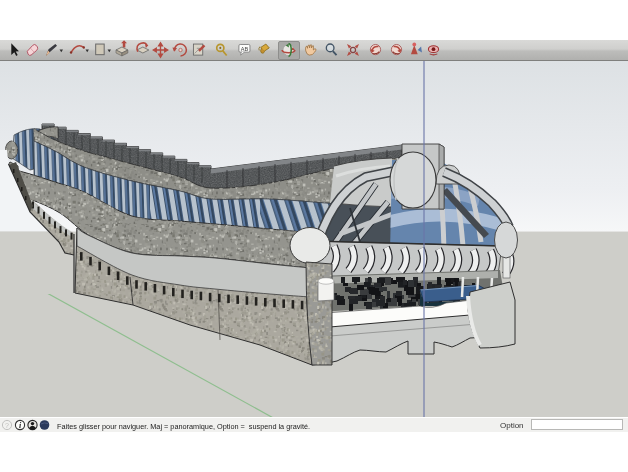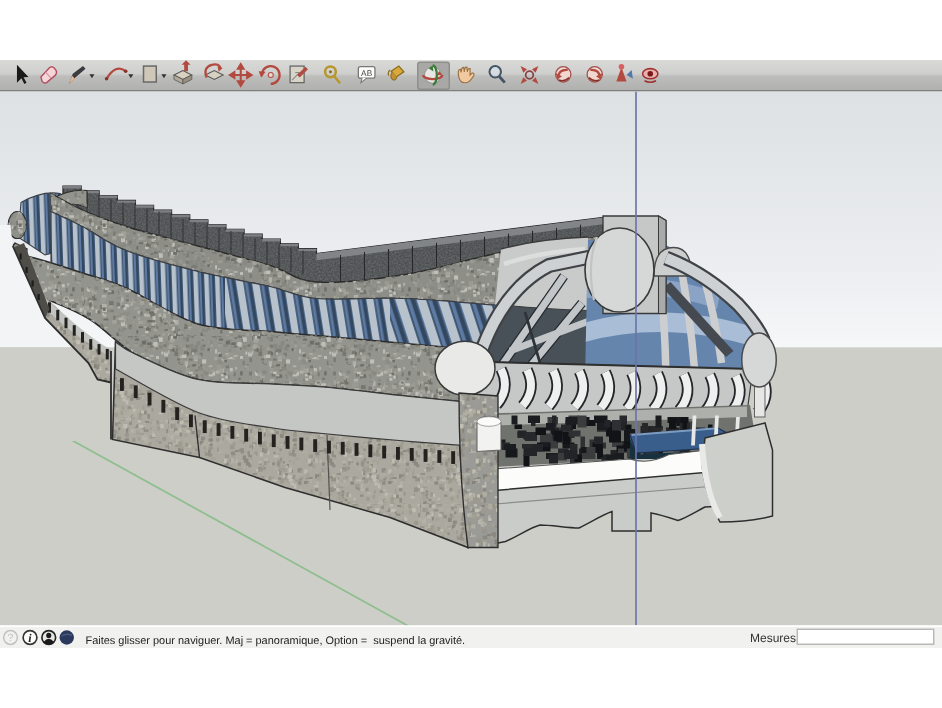--- a/index.html
+++ b/index.html
@@ -1379,13 +1379,13 @@
 <text x="7" y="9.6" font-size="7" fill="#c0c0be" text-anchor="middle" font-family="Liberation Sans">?</text>
 <circle cx="20" cy="7" r="4.6" fill="#fdfdfb" stroke="#333" stroke-width="1.1"></circle>
 <text x="20" y="9.8" font-size="8" fill="#222" text-anchor="middle" font-family="Liberation Serif" font-style="italic" font-weight="bold">i</text>
 <circle cx="32.5" cy="7" r="4.6" fill="#e8e6e2" stroke="#222" stroke-width="1.1"></circle>
 <circle cx="32.5" cy="5.6" r="1.7" fill="#1a1a1a"></circle>
 <path d="M29.2,9.8 Q32.5,5.9 35.8,9.8 L35.5,10.8 Q32.5,12.4 29.6,10.8 Z" fill="#1a1a1a"></path>
 <circle cx="44.5" cy="7" r="4.8" fill="#2b3a5c"></circle>
 <path d="M41,6 Q44,4 48,5.5" stroke="#49597e" stroke-width="1" fill="none"></path>
 </svg>
 <div id="stext">Faites glisser pour naviguer. Maj = panoramique, Option =&nbsp;&nbsp;suspend la gravité.</div>
-<div id="mesures">Mesures</div>
+<div id="mesures">Option</div>
 <div id="mfield"></div>
 </body></html>

